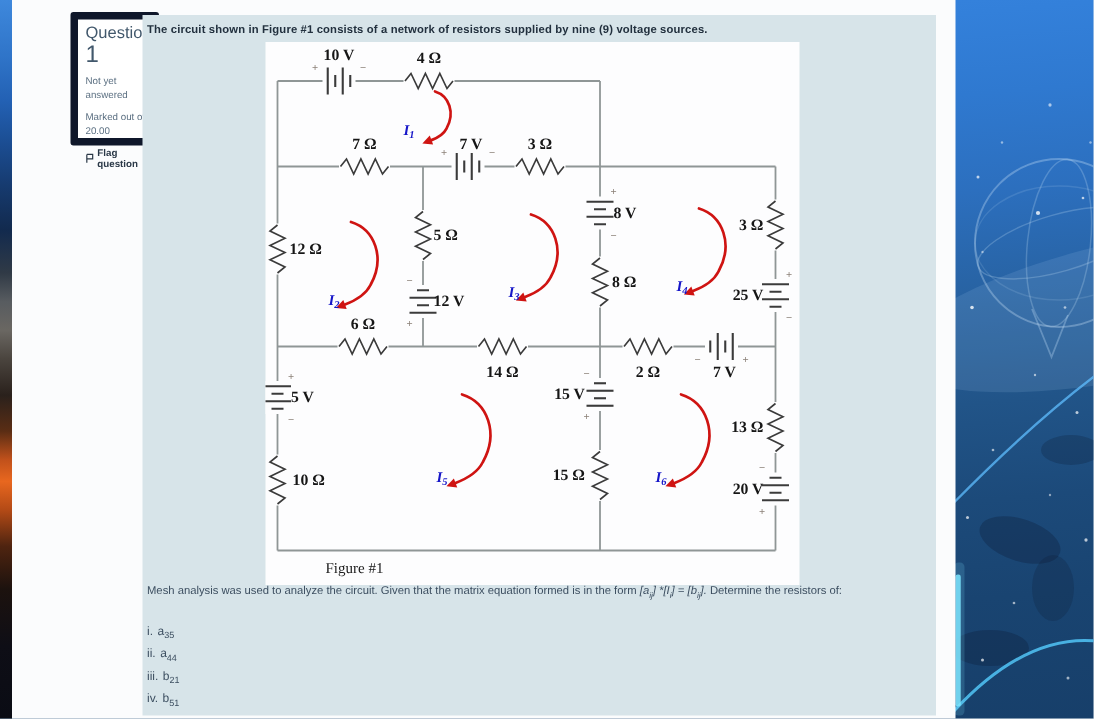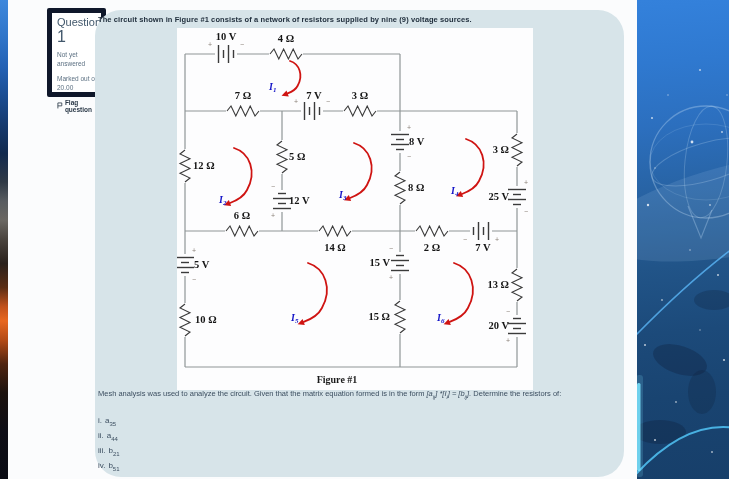--- a/index.html
+++ b/index.html
@@ -25,28 +25,28 @@
   
   .qbox{position:absolute;left:11px;top:8px;width:59px;height:89px;background:#ffffff;
         border:5px solid #0f172a;border-radius:2px;padding:4px 5px;box-sizing:border-box;margin-left:28px;}
   .qtitle{font-size:11px;color:#42586c;line-height:1.0;}
   .qnum{font-size:16px;color:#42586c;line-height:1.0;margin-top:1px;}
   .qmeta{font-size:6.5px;color:#5c7082;margin-top:5px;line-height:1.45;width:46px;}
   .qflag{font-size:6.5px;font-weight:bold;color:#2a3847;margin-top:6px;
          display:flex;align-items:center;gap:2px;cursor:pointer;}
 
   
-  .content{position:absolute;left:87px;top:10px;width:529px;height:467px;background:#d7e4e9;border-radius:26px;}
+  .content{position:absolute;left:87px;top:10px;width:529px;height:467px;background:#d7e4e9;}
   .intro{position:absolute;left:3px;top:5px;width:510px;font-size:7.5px;font-weight:bold;
          color:#22303e;letter-spacing:.1px;}
 
   
   .figure{position:absolute;left:82px;top:18px;width:356px;height:362px;background:#fdfdfe;}
-  .figcap{position:absolute;left:0;top:346px;width:320px;text-align:center;
-          font-family:"Liberation Serif",serif;font-weight:bold;font-size:10px;color:#1a1a1a;}
+  .figcap{position:absolute;left:0;top:346px;width:320px;text-align:left;
+          font-family:"Liberation Serif",serif;font-weight:normal;font-size:10px;color:#1a1a1a;padding-left:40px;}
 
   
   .prompt{position:absolute;left:3px;top:379px;width:474px;font-size:7.5px;color:#3c4e60;line-height:1.33;}
   .prompt i{font-style:italic;}
   .prompt sub{font-size:5.5px;}
   .plist{position:absolute;left:3px;top:403px;font-size:8px;color:#3c4e60;}
   .pitem{height:15px;line-height:15px;}
   .pitem .roman{margin-right:3px;}
   .pitem sub{font-size:6px;}
 

